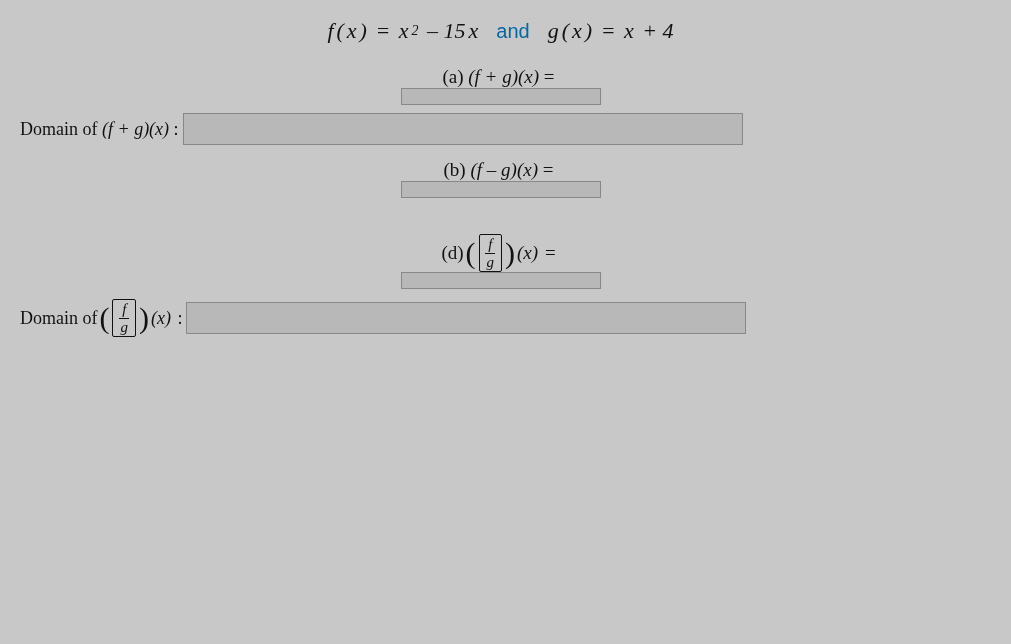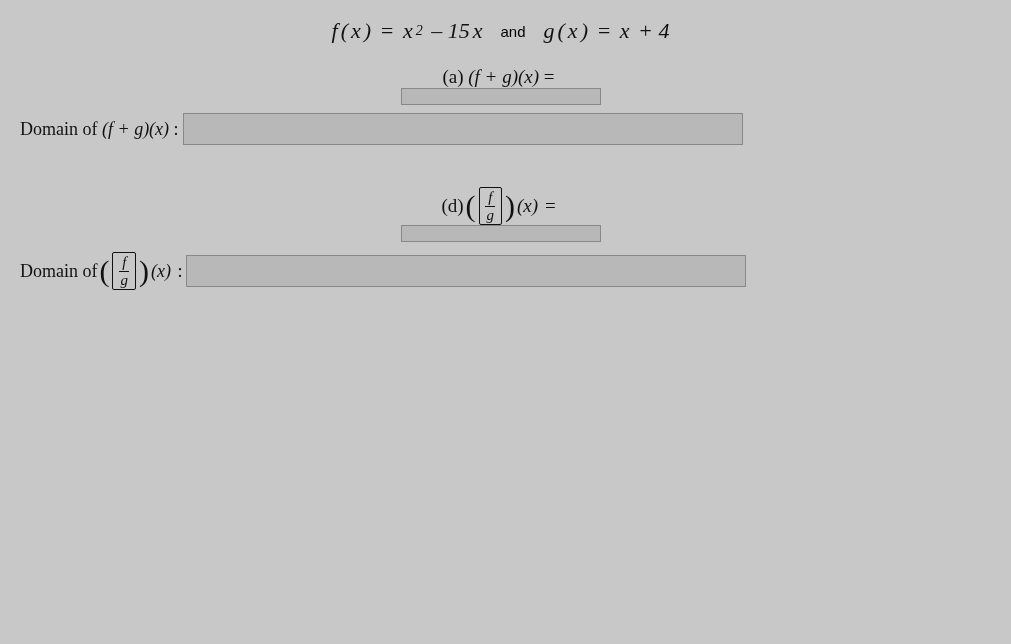--- a/index.html
+++ b/index.html
@@ -33,23 +33,23 @@
       align-items: center;
       margin-bottom: 22px;
       font-size: 22px;
       font-style: italic;
       color: #111;
       gap: 18px;
     }
 
     .header-row .and-text {
       font-style: normal;
-      font-size: 15px;
+      font-size: 20px;
       font-family: Arial, sans-serif;
-      color: #000000;
+      color: #0369a1;
     }
 
     .section {
       margin-bottom: 14px;
     }
 
     .section-row {
       display: flex;
       align-items: center;
       margin-bottom: 8px;
@@ -180,20 +180,26 @@
     </div>
     <div class="domain-row">
       <span class="domain-label">
         Domain of <span class="math-italic">(f + g)(x)</span>&nbsp;:
       </span>
       <input type="text" class="input-box input-box-wide" style="">
     </div>
   </div>
 
   <div class="section">
+    <div class="section-row">
+      <span class="section-label">
+        (b)&nbsp;<span class="math-italic">(f – g)(x)</span>&nbsp;=
+      </span>
+      <input type="text" class="input-box input-box-wide" style="">
+    </div>
   </div>
 
   <div class="section">
   </div>
 
   <div class="section">
     <div class="section-row">
       <span class="section-label" style="display:inline-flex;align-items:center;gap:2px;">
         <span>(d)</span>
         <span class="paren-large">(</span>

